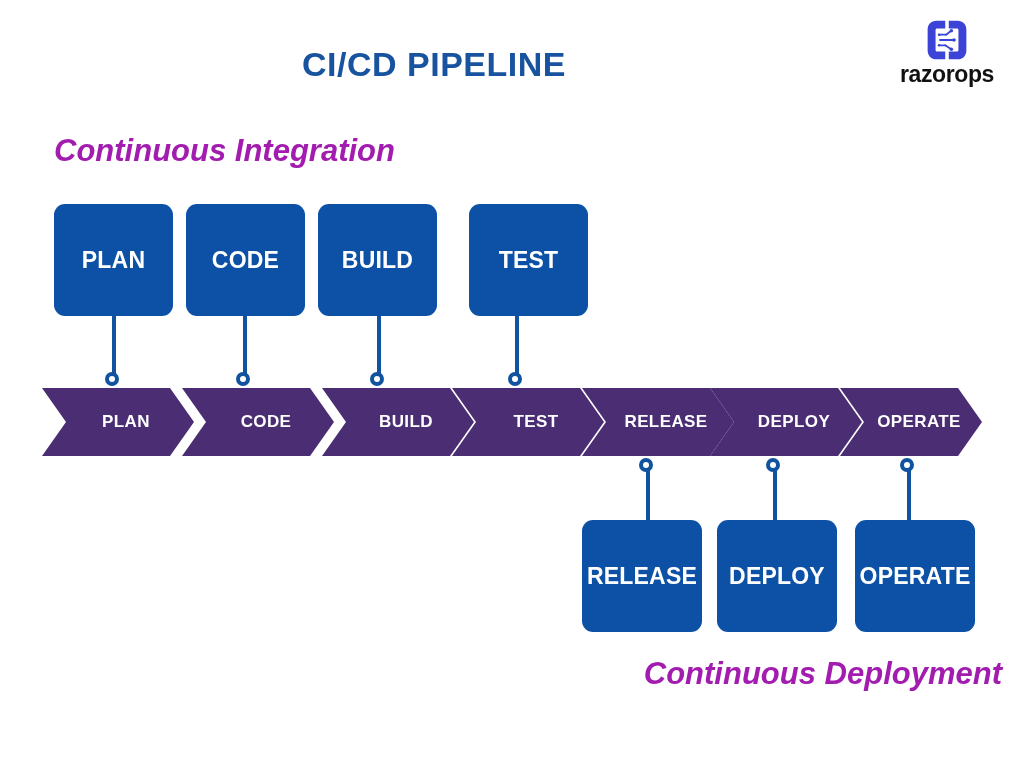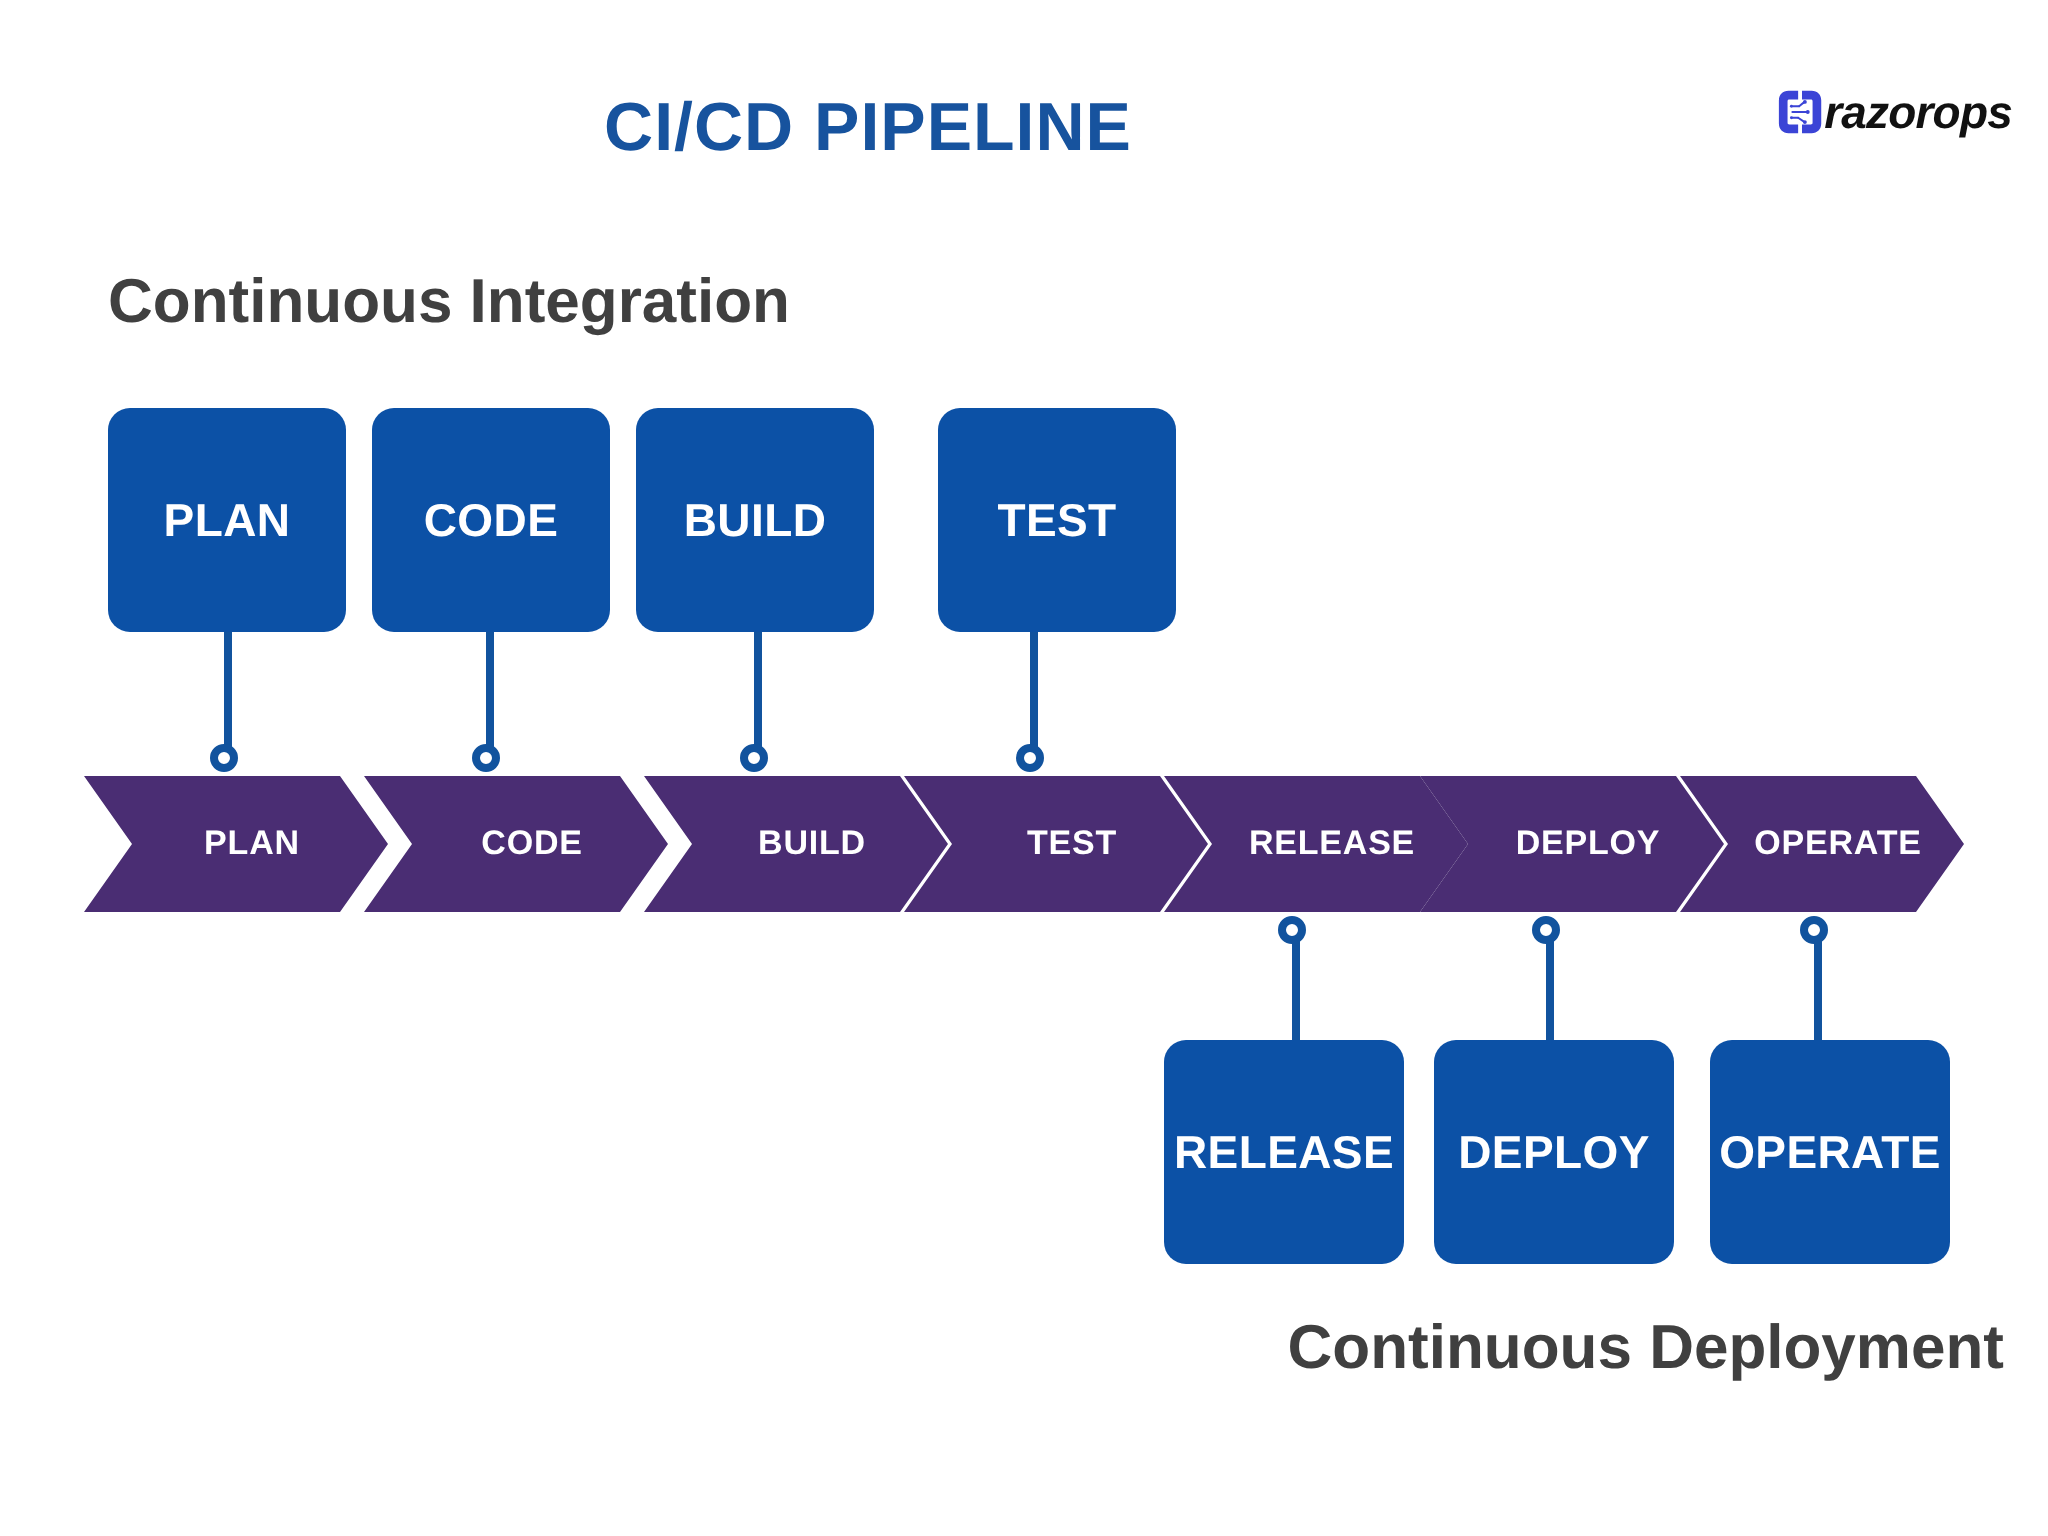--- a/index.html
+++ b/index.html
@@ -32,47 +32,47 @@
     white-space: nowrap;
   }
 
   #brand-logo {
     position: absolute;
     right: 18px;
     top: 18px;
     width: 118px;
     height: 76px;
     display: flex;
-    flex-direction: row;
+    flex-direction: column;
     align-items: center;
-    justify-content: space-between;
-    font-style: italic;
+    justify-content: flex-start;
   }
   #brand-logo .logo-mark {
     width: 44px;
     height: 44px;
     display: block;
   }
   #brand-logo .logo-word {
     font-size: 23px;
     font-weight: bold;
     color: #111111;
     letter-spacing: -0.4px;
     line-height: 26px;
     margin-top: -1px;
   }
 
   
   .section-heading {
     position: absolute;
     font-size: 31px;
     font-weight: bold;
-    color: #404040;
+    color: #a21caf;
     white-space: nowrap;
     line-height: 38px;
+    font-style: italic;
   }
   #heading-ci { left: 54px; top: 132px; }
   #heading-cd { right: 22px; top: 655px; text-align: center; }
 
   
   .stage-box {
     position: absolute;
     background: #0C51A6;
     border-radius: 11px;
     color: #ffffff;

